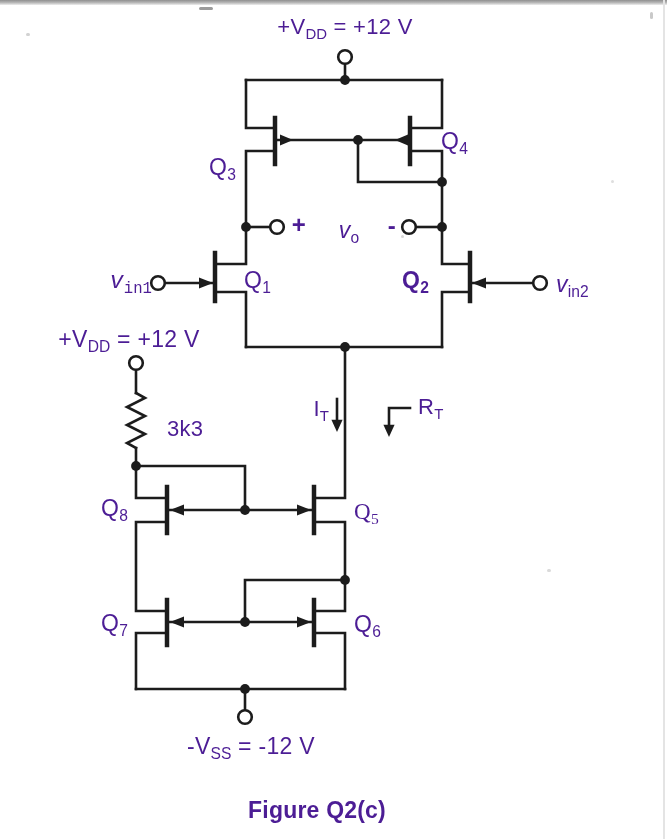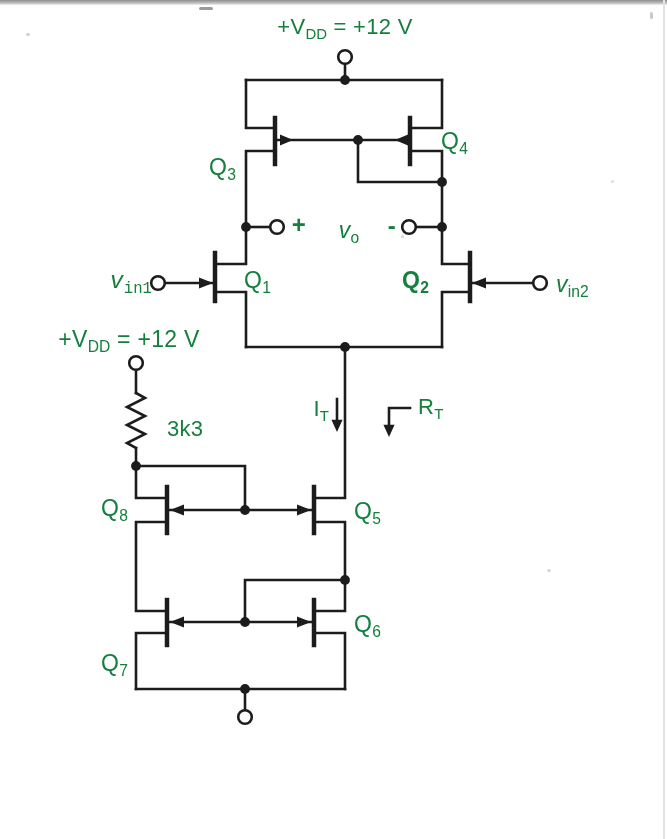--- a/index.html
+++ b/index.html
@@ -8,21 +8,21 @@
     width:667px;height:839px;
     background:#ffffff;
     overflow:hidden;
     font-family:"Liberation Sans",sans-serif;
     color:#1c1c1c;
   }
   svg{position:absolute;left:0;top:0;}
   .lbl{
     position:absolute;
     white-space:nowrap;
-    color:#15803d;
+    color:#4c1d95;
     font-size:22px;
     letter-spacing:0.3px;
     line-height:1;
   }
   .c{transform:translate(-50%,-50%);}
   .r{transform:translate(-100%,-50%);}
   .l{transform:translate(0,-50%);}
   .lbl sub{font-size:0.68em;line-height:0;letter-spacing:0;}
   .ital{font-style:italic;}
   .qlbl{font-size:23px;}
@@ -160,35 +160,37 @@
 
   <div class="lbl c small" style="left:129px;top:339px;"><span>+V</span><sub>DD</sub><span> = +12 V</span></div>
 
   <div class="lbl l" style="left:167px;top:429px;"><span>3k3</span></div>
 
   <div class="lbl r qlbl" style="left:236px;top:139px;margin-top:28px;"><span>Q</span><sub>3</sub></div>
   <div class="lbl l qlbl" style="left:441px;top:141px;"><span>Q</span><sub>4</sub></div>
   <div class="lbl l qlbl" style="left:244px;top:280px;"><span>Q</span><sub>1</sub></div>
   <div class="lbl l qlbl" style="left:402px;top:280px;font-weight:bold;"><span>Q</span><sub>2</sub></div>
   <div class="lbl r qlbl" style="left:128px;top:508px;"><span>Q</span><sub>8</sub></div>
-  <div class="lbl l qlbl" style="left:354px;top:511px;"><span>Q</span><sub>5</sub></div>
-  <div class="lbl r qlbl" style="left:128px;top:623px;margin-top:40px;"><span>Q</span><sub>7</sub></div>
+  <div class="lbl l qlbl" style="left:354px;top:511px;font-family:Liberation Serif, serif;"><span>Q</span><sub>5</sub></div>
+  <div class="lbl r qlbl" style="left:128px;top:623px;"><span>Q</span><sub>7</sub></div>
   <div class="lbl l qlbl" style="left:354px;top:624px;"><span>Q</span><sub>6</sub></div>
 
   <div class="lbl c sign" style="left:299px;top:225px;"><span>+</span></div>
   <div class="lbl c small" style="left:349px;top:230px;"><span class="ital">v</span><sub>o</sub></div>
   <div class="lbl c sign" style="left:392px;top:226px;"><span>-</span></div>
 
   <div class="lbl r small" style="left:152px;top:282px;font-family:Liberation Mono, monospace;"><span class="ital">v</span><sub>in1</sub></div>
   <div class="lbl l small" style="left:556px;top:284px;"><span class="ital">v</span><sub>in2</sub></div>
 
   <div class="lbl r" style="left:329px;top:409px;"><span>I</span><sub>T</sub></div>
   <div class="lbl l" style="left:418px;top:407px;"><span>R</span><sub>T</sub></div>
 
+  <div class="lbl c small" style="left:251px;top:746px;"><span>-V</span><sub>SS</sub><span> = -12 V</span></div>
 
+  <div class="lbl c caption" style="left:317px;top:810px;"><span>Figure Q2(c)</span></div>
 
   <div class="scan-top"></div>
   <div class="scan-right"></div>
   <div class="speck" style="left:199px;top:7px;width:14px;height:3px;background:#9b9b9b;"></div>
   <div class="speck" style="left:650px;top:12px;width:3px;height:7px;"></div>
   <div class="speck" style="left:26px;top:33px;width:4px;height:3px;background:#d2d2d2;"></div>
   <div class="speck" style="left:547px;top:569px;width:4px;height:3px;background:#dadada;"></div>
   <div class="speck" style="left:611px;top:180px;width:3px;height:3px;background:#dedede;"></div>
   <div class="speck" style="left:401px;top:235px;width:3px;height:3px;background:#d8d8d8;"></div>
 </div>

